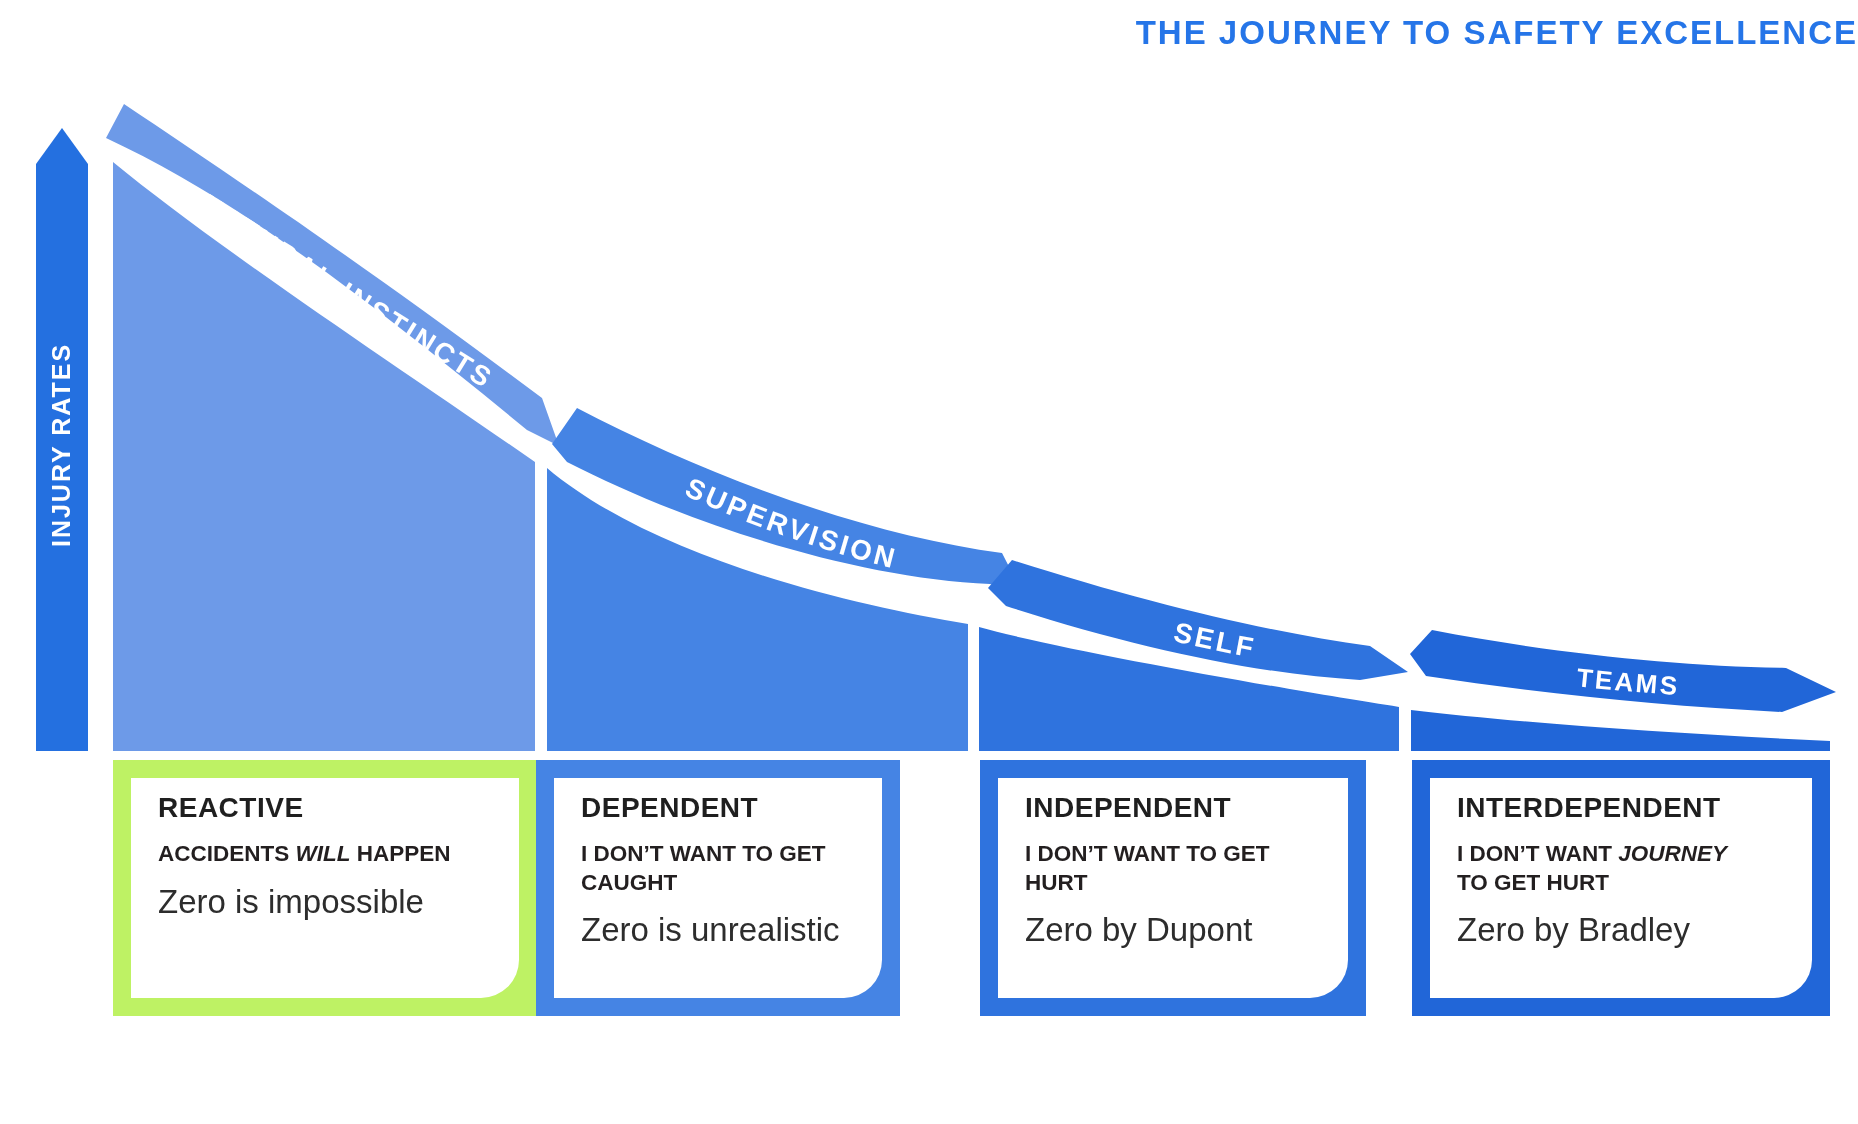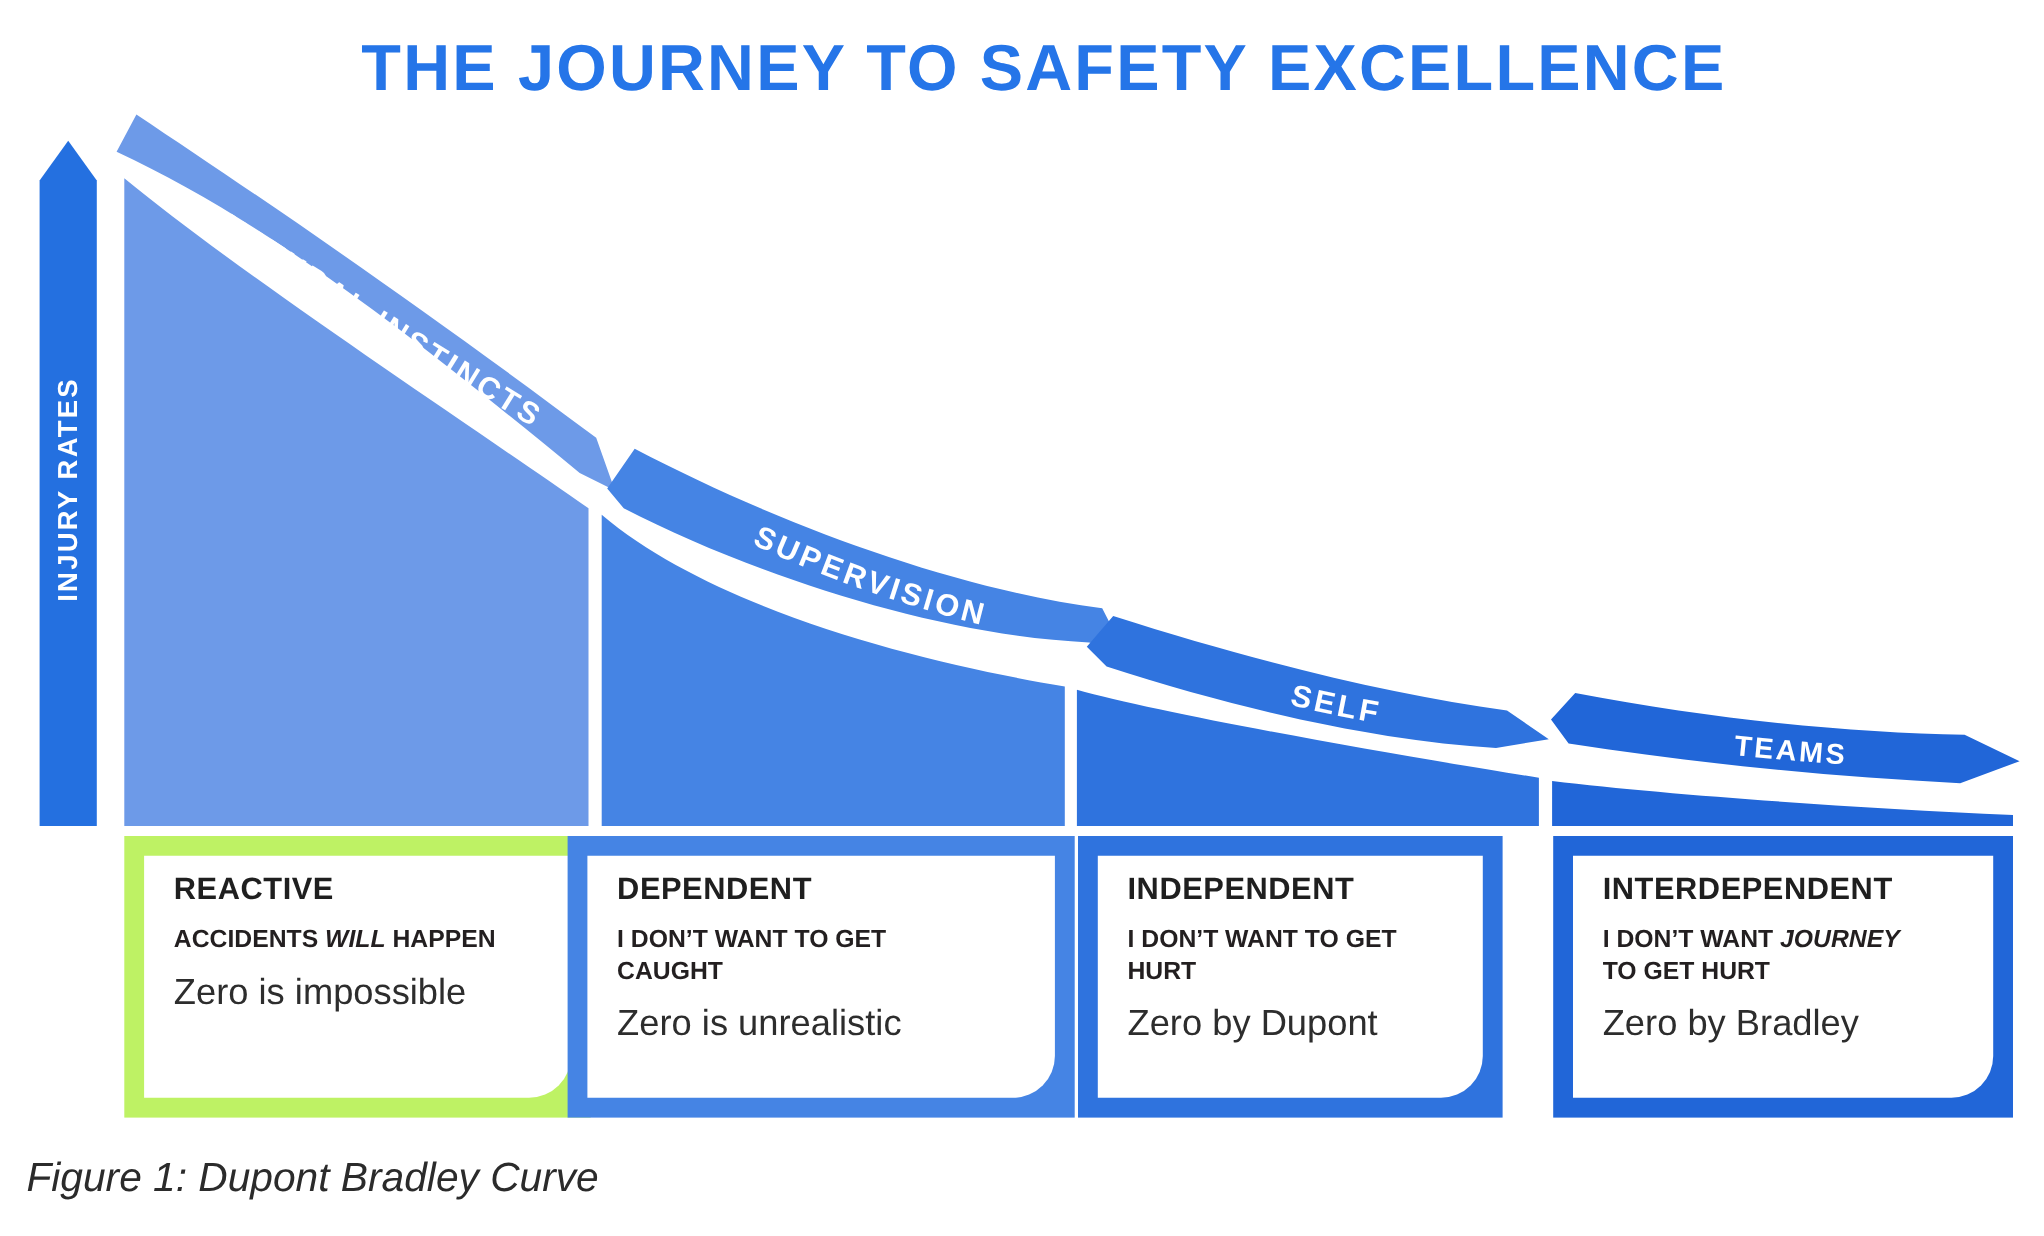--- a/index.html
+++ b/index.html
@@ -2,22 +2,22 @@
 <html><head>
 <meta charset="utf-8">
 <style>
   html,body{margin:0;padding:0;background:#ffffff;}
   #stage{position:relative;width:1858px;height:1124px;background:#ffffff;overflow:hidden;
          font-family:"Liberation Sans",sans-serif;}
   #curve-svg{position:absolute;left:0;top:0;width:1858px;height:1124px;}
   .band-label{fill:#ffffff;font-weight:700;font-size:28px;letter-spacing:3px;}
   .band-label-sm{fill:#ffffff;font-weight:700;font-size:26px;letter-spacing:2.5px;}
   .axis-label{fill:#ffffff;font-weight:700;font-size:25px;letter-spacing:2px;}
-  .diagram-title{position:absolute;top:28px;left:40px;right:0;text-align:center;
-                 font-size:59px;font-weight:700;letter-spacing:2px;}
+  .diagram-title{position:absolute;top:14px;left:40px;right:0;text-align:right;
+                 font-size:33px;font-weight:700;letter-spacing:2px;}
   .stage-box{position:absolute;top:760px;height:256px;box-sizing:border-box;padding:18px;}
   .stage-box-inner{background:#ffffff;width:100%;height:100%;box-sizing:border-box;
                    border-radius:0 0 38px 0;padding:14px 40px 0 27px;}
   .stage-name{margin:0 0 10px 0;font-size:28px;font-weight:700;letter-spacing:0.5px;color:#1f1f1f;}
   .stage-belief{margin:16px 0 14px 0;font-size:22.5px;font-weight:700;line-height:1.27;
                 color:#231f20;white-space:pre-line;}
   .stage-belief .em{font-style:italic;}
   .stage-zero{margin:0;font-size:33px;font-weight:400;color:#2d2d2d;}
   .figure-caption{position:absolute;left:24px;top:1050px;font-size:37px;font-style:italic;
                   font-weight:400;color:#2b2b2b;}
@@ -66,21 +66,21 @@
   </svg>
 
   <div class="stage-box" style="left: 113px; width: 424px; background: #bef264;">
     <div class="stage-box-inner">
       <p class="stage-name">REACTIVE</p>
       <p class="stage-belief"><span>ACCIDENTS </span><span class="em">WILL</span><span> HAPPEN</span></p>
       <p class="stage-zero">Zero is impossible</p>
     </div>
   </div>
 
-  <div class="stage-box" style="left: 516px; width: 461px; background: rgb(69, 132, 228);">
+  <div class="stage-box" style="left: 536px; width: 364px; background: rgb(69, 132, 228);">
     <div class="stage-box-inner">
       <p class="stage-name">DEPENDENT</p>
       <p class="stage-belief"><span>I DON’T WANT TO GET
 CAUGHT</span><span class="em"></span><span></span></p>
       <p class="stage-zero">Zero is unrealistic</p>
     </div>
   </div>
 
   <div class="stage-box" style="left: 980px; width: 386px; background: rgb(47, 115, 222);">
     <div class="stage-box-inner">
@@ -93,14 +93,13 @@
 
   <div class="stage-box" style="left: 1412px; width: 418px; background: rgb(33, 102, 216);">
     <div class="stage-box-inner">
       <p class="stage-name">INTERDEPENDENT</p>
       <p class="stage-belief"><span>I DON’T WANT </span><span class="em">JOURNEY</span><span>
 TO GET HURT</span></p>
       <p class="stage-zero">Zero by Bradley</p>
     </div>
   </div>
 
-  <div class="figure-caption">Figure 1: Dupont Bradley Curve</div>
 </div>
 
 </body></html>

